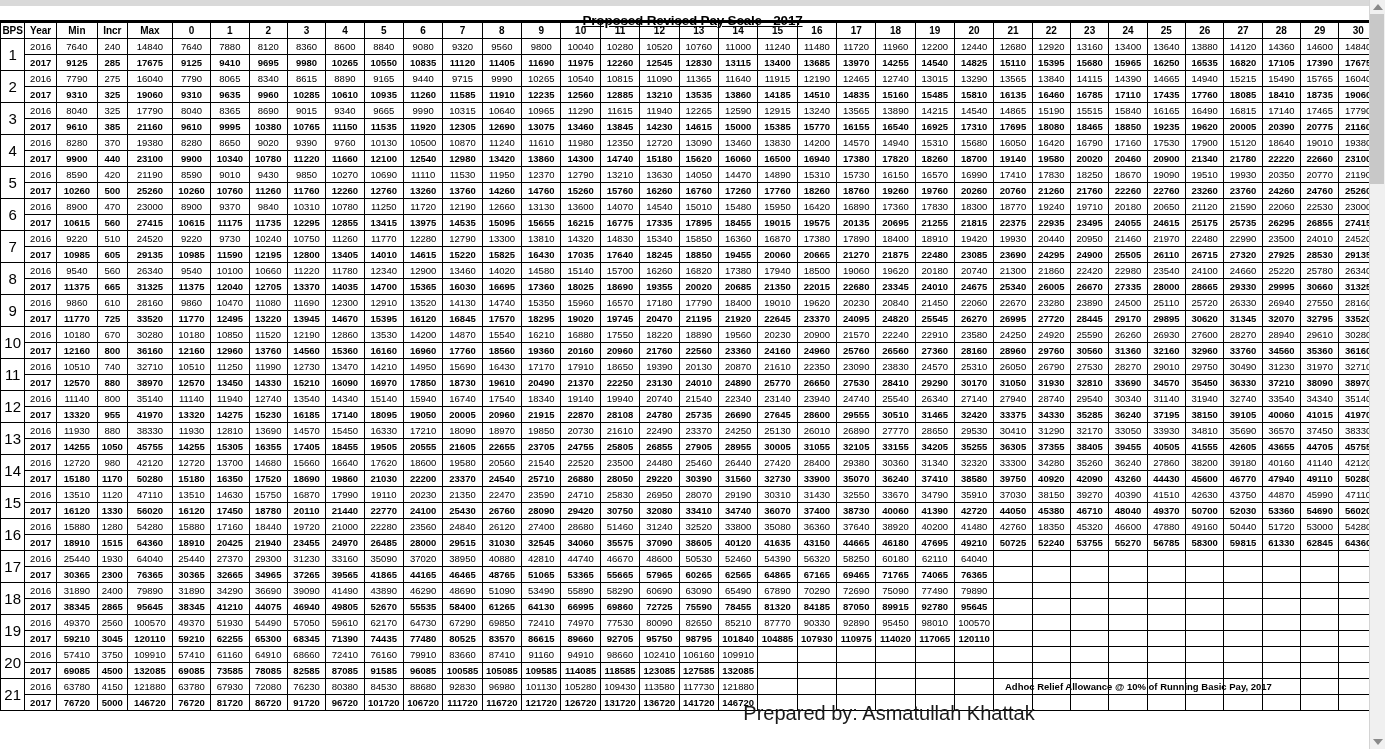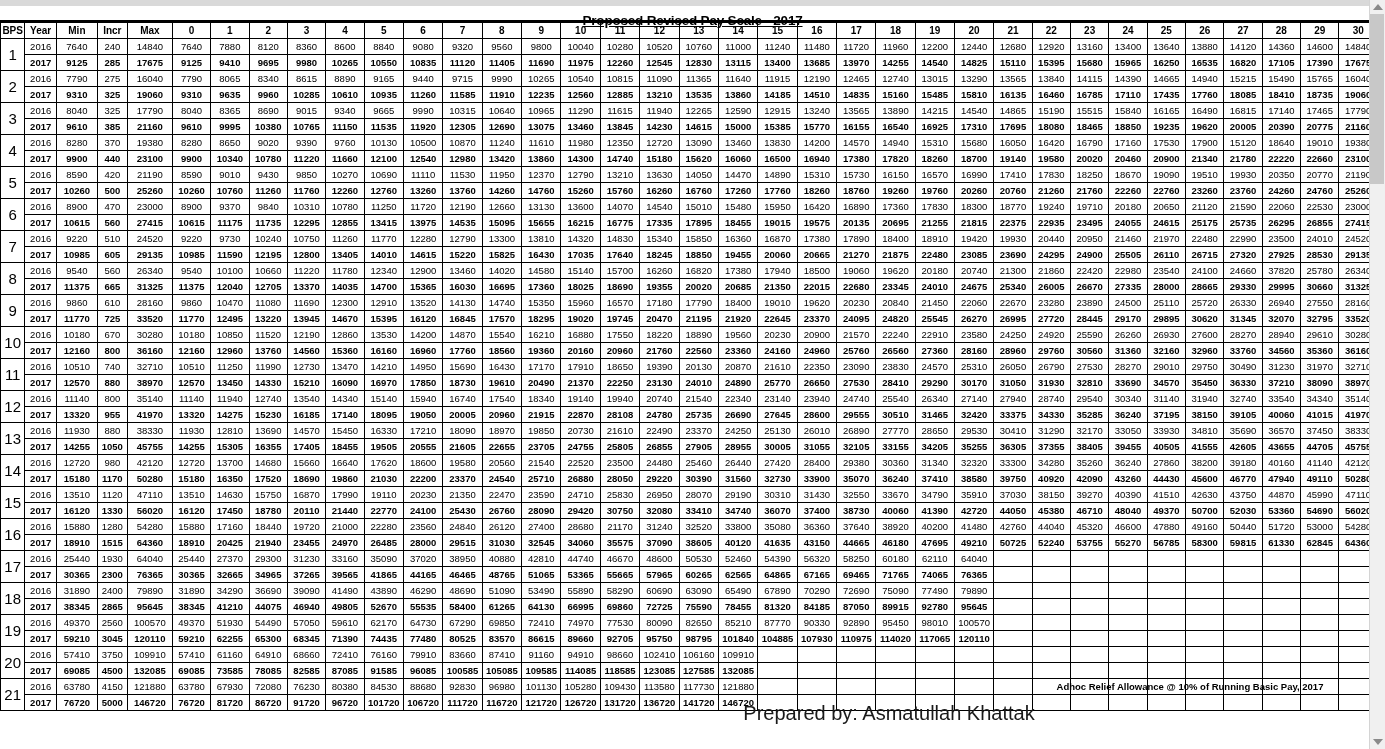--- a/index.html
+++ b/index.html
@@ -83,21 +83,20 @@
   tr.y2016 td { font-weight: normal; }
   tr.y2017 td { font-weight: bold; }
   td.empty { border: none; }
 
   
   .adhoc {
     position: absolute;
     left: 1005px;
     top: 679px;
     width: 370px;
-    text-align: center;
     font-size: 9.5px;
     font-weight: bold;
     color: #000000;
     line-height: 16px;
   }
   .prepared {
     position: absolute;
     left: 734px;
     top: 700px;
     width: 310px;
@@ -743,21 +742,21 @@
             <td class="sep-top">19620</td>
             <td class="sep-top">20180</td>
             <td class="sep-top">20740</td>
             <td class="sep-top">21300</td>
             <td class="sep-top">21860</td>
             <td class="sep-top">22420</td>
             <td class="sep-top">22980</td>
             <td class="sep-top">23540</td>
             <td class="sep-top">24100</td>
             <td class="sep-top">24660</td>
-            <td class="sep-top">37820</td>
+            <td class="sep-top">25220</td>
             <td class="sep-top">25780</td>
             <td class="sep-top">26340</td>
           </tr>
           <tr class="y2017">
             <td class="">2017</td>
             <td class="">11375</td>
             <td class="">665</td>
             <td class="">31325</td>
             <td class="">11375</td>
             <td class="">12040</td>
@@ -1326,32 +1325,32 @@
             <td class="sep-top">17160</td>
             <td class="sep-top">18440</td>
             <td class="sep-top">19720</td>
             <td class="sep-top">21000</td>
             <td class="sep-top">22280</td>
             <td class="sep-top">23560</td>
             <td class="sep-top">24840</td>
             <td class="sep-top">26120</td>
             <td class="sep-top">27400</td>
             <td class="sep-top">28680</td>
-            <td class="sep-top">21170</td>
+            <td class="sep-top">51460</td>
             <td class="sep-top">31240</td>
             <td class="sep-top">32520</td>
             <td class="sep-top">33800</td>
             <td class="sep-top">35080</td>
             <td class="sep-top">36360</td>
             <td class="sep-top">37640</td>
             <td class="sep-top">38920</td>
             <td class="sep-top">40200</td>
             <td class="sep-top">41480</td>
             <td class="sep-top">42760</td>
-            <td class="sep-top">44040</td>
+            <td class="sep-top">18350</td>
             <td class="sep-top">45320</td>
             <td class="sep-top">46600</td>
             <td class="sep-top">47880</td>
             <td class="sep-top">49160</td>
             <td class="sep-top">50440</td>
             <td class="sep-top">51720</td>
             <td class="sep-top">53000</td>
             <td class="sep-top">54280</td>
           </tr>
           <tr class="y2017">

